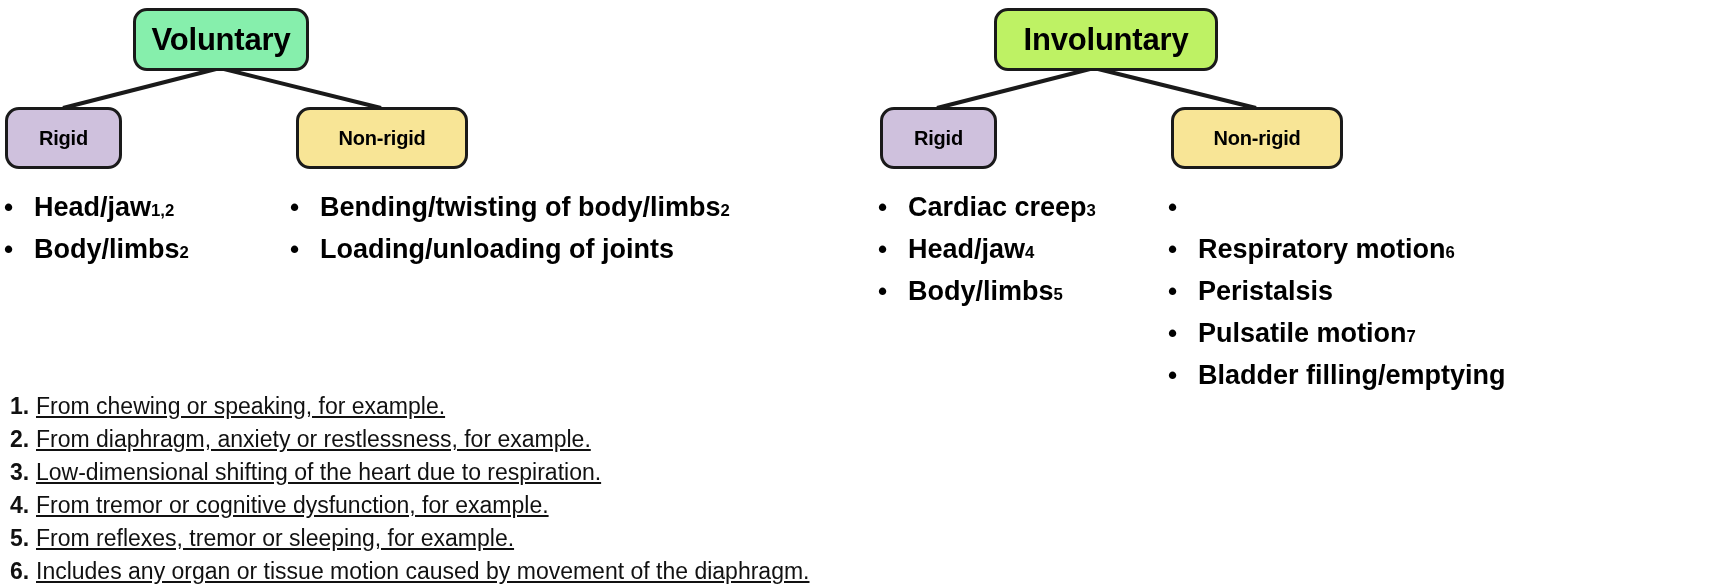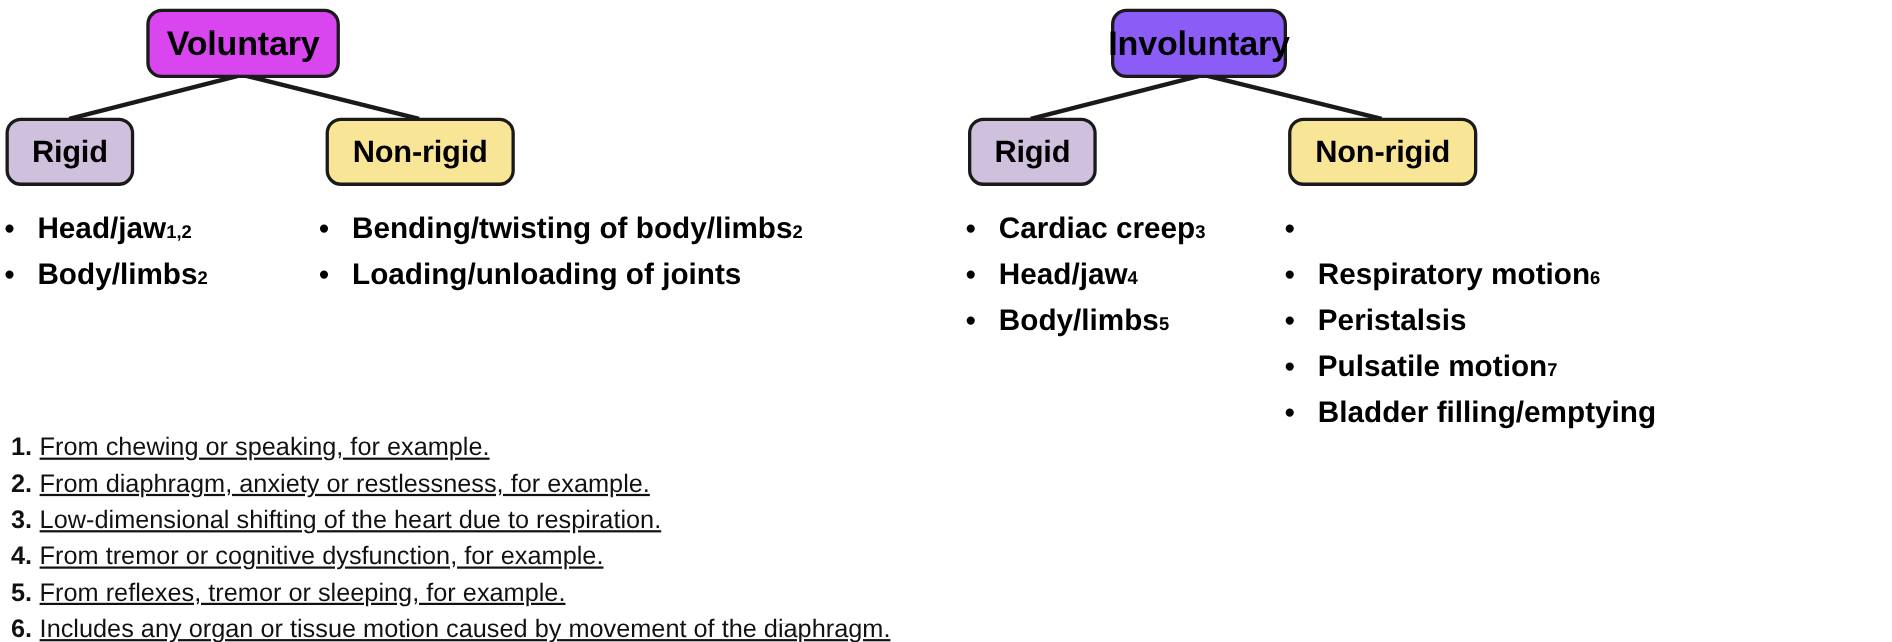--- a/index.html
+++ b/index.html
@@ -22,21 +22,21 @@
   
   .node {
     position: absolute;
     box-sizing: border-box;
     border: 3px solid #1a1a1a;
     border-radius: 14px;
     display: flex;
     align-items: center;
     justify-content: center;
     font-weight: bold;
-    font-size: 28px;
+    font-size: 20px;
     letter-spacing: -0.2px;
     color: #000000;
     white-space: nowrap;
     z-index: 3;
   }
   .node.root { font-size: 31px; }
 
   
   #connectors {
     position: absolute;
@@ -127,21 +127,21 @@
 
   <svg id="connectors" viewBox="0 0 1720 584" xmlns="http://www.w3.org/2000/svg">
 
     <line x1="220" y1="68" x2="63" y2="108" stroke="#1a1a1a" stroke-width="4"></line>
     <line x1="220" y1="68" x2="381" y2="108" stroke="#1a1a1a" stroke-width="4"></line>
 
     <line x1="1094" y1="68" x2="937" y2="108" stroke="#1a1a1a" stroke-width="4"></line>
     <line x1="1094" y1="68" x2="1256" y2="108" stroke="#1a1a1a" stroke-width="4"></line>
   </svg>
 
-  <div class="node root" style="left:133px; top:8px; width:176px; height:63px; background:#d946ef;">
+  <div class="node root" style="left:133px; top:8px; width:176px; height:63px; background:#86efac;">
     <span>Voluntary</span>
   </div>
 
   <div class="node" style="left:5px; top:107px; width:117px; height:62px; background:#cfc1dd;">
     <span>Rigid</span>
   </div>
 
   <div class="node" style="left:296px; top:107px; width:172px; height:62px; background:#f8e596;">
     <span>Non-rigid</span>
   </div>
@@ -164,21 +164,21 @@
         <span class="dot">•</span>
         <span class="txt">Bending/twisting of body/limbs</span>
         <sup>2</sup>
       </li>
       <li>
         <span class="dot">•</span>
         <span class="txt">Loading/unloading of joints</span>
       </li>
     </ul>
 
-  <div class="node root" style="left:994px; top:8px; width:160px; height:63px; background:#8b5cf6;margin-left:16px;">
+  <div class="node root" style="left:994px; top:8px; width:224px; height:63px; background:#bef264;">
     <span>Involuntary</span>
   </div>
 
   <div class="node" style="left:880px; top:107px; width:117px; height:62px; background:#cfc1dd;">
     <span>Rigid</span>
   </div>
 
   <div class="node" style="left:1171px; top:107px; width:172px; height:62px; background:#f8e596;">
     <span>Non-rigid</span>
   </div>

